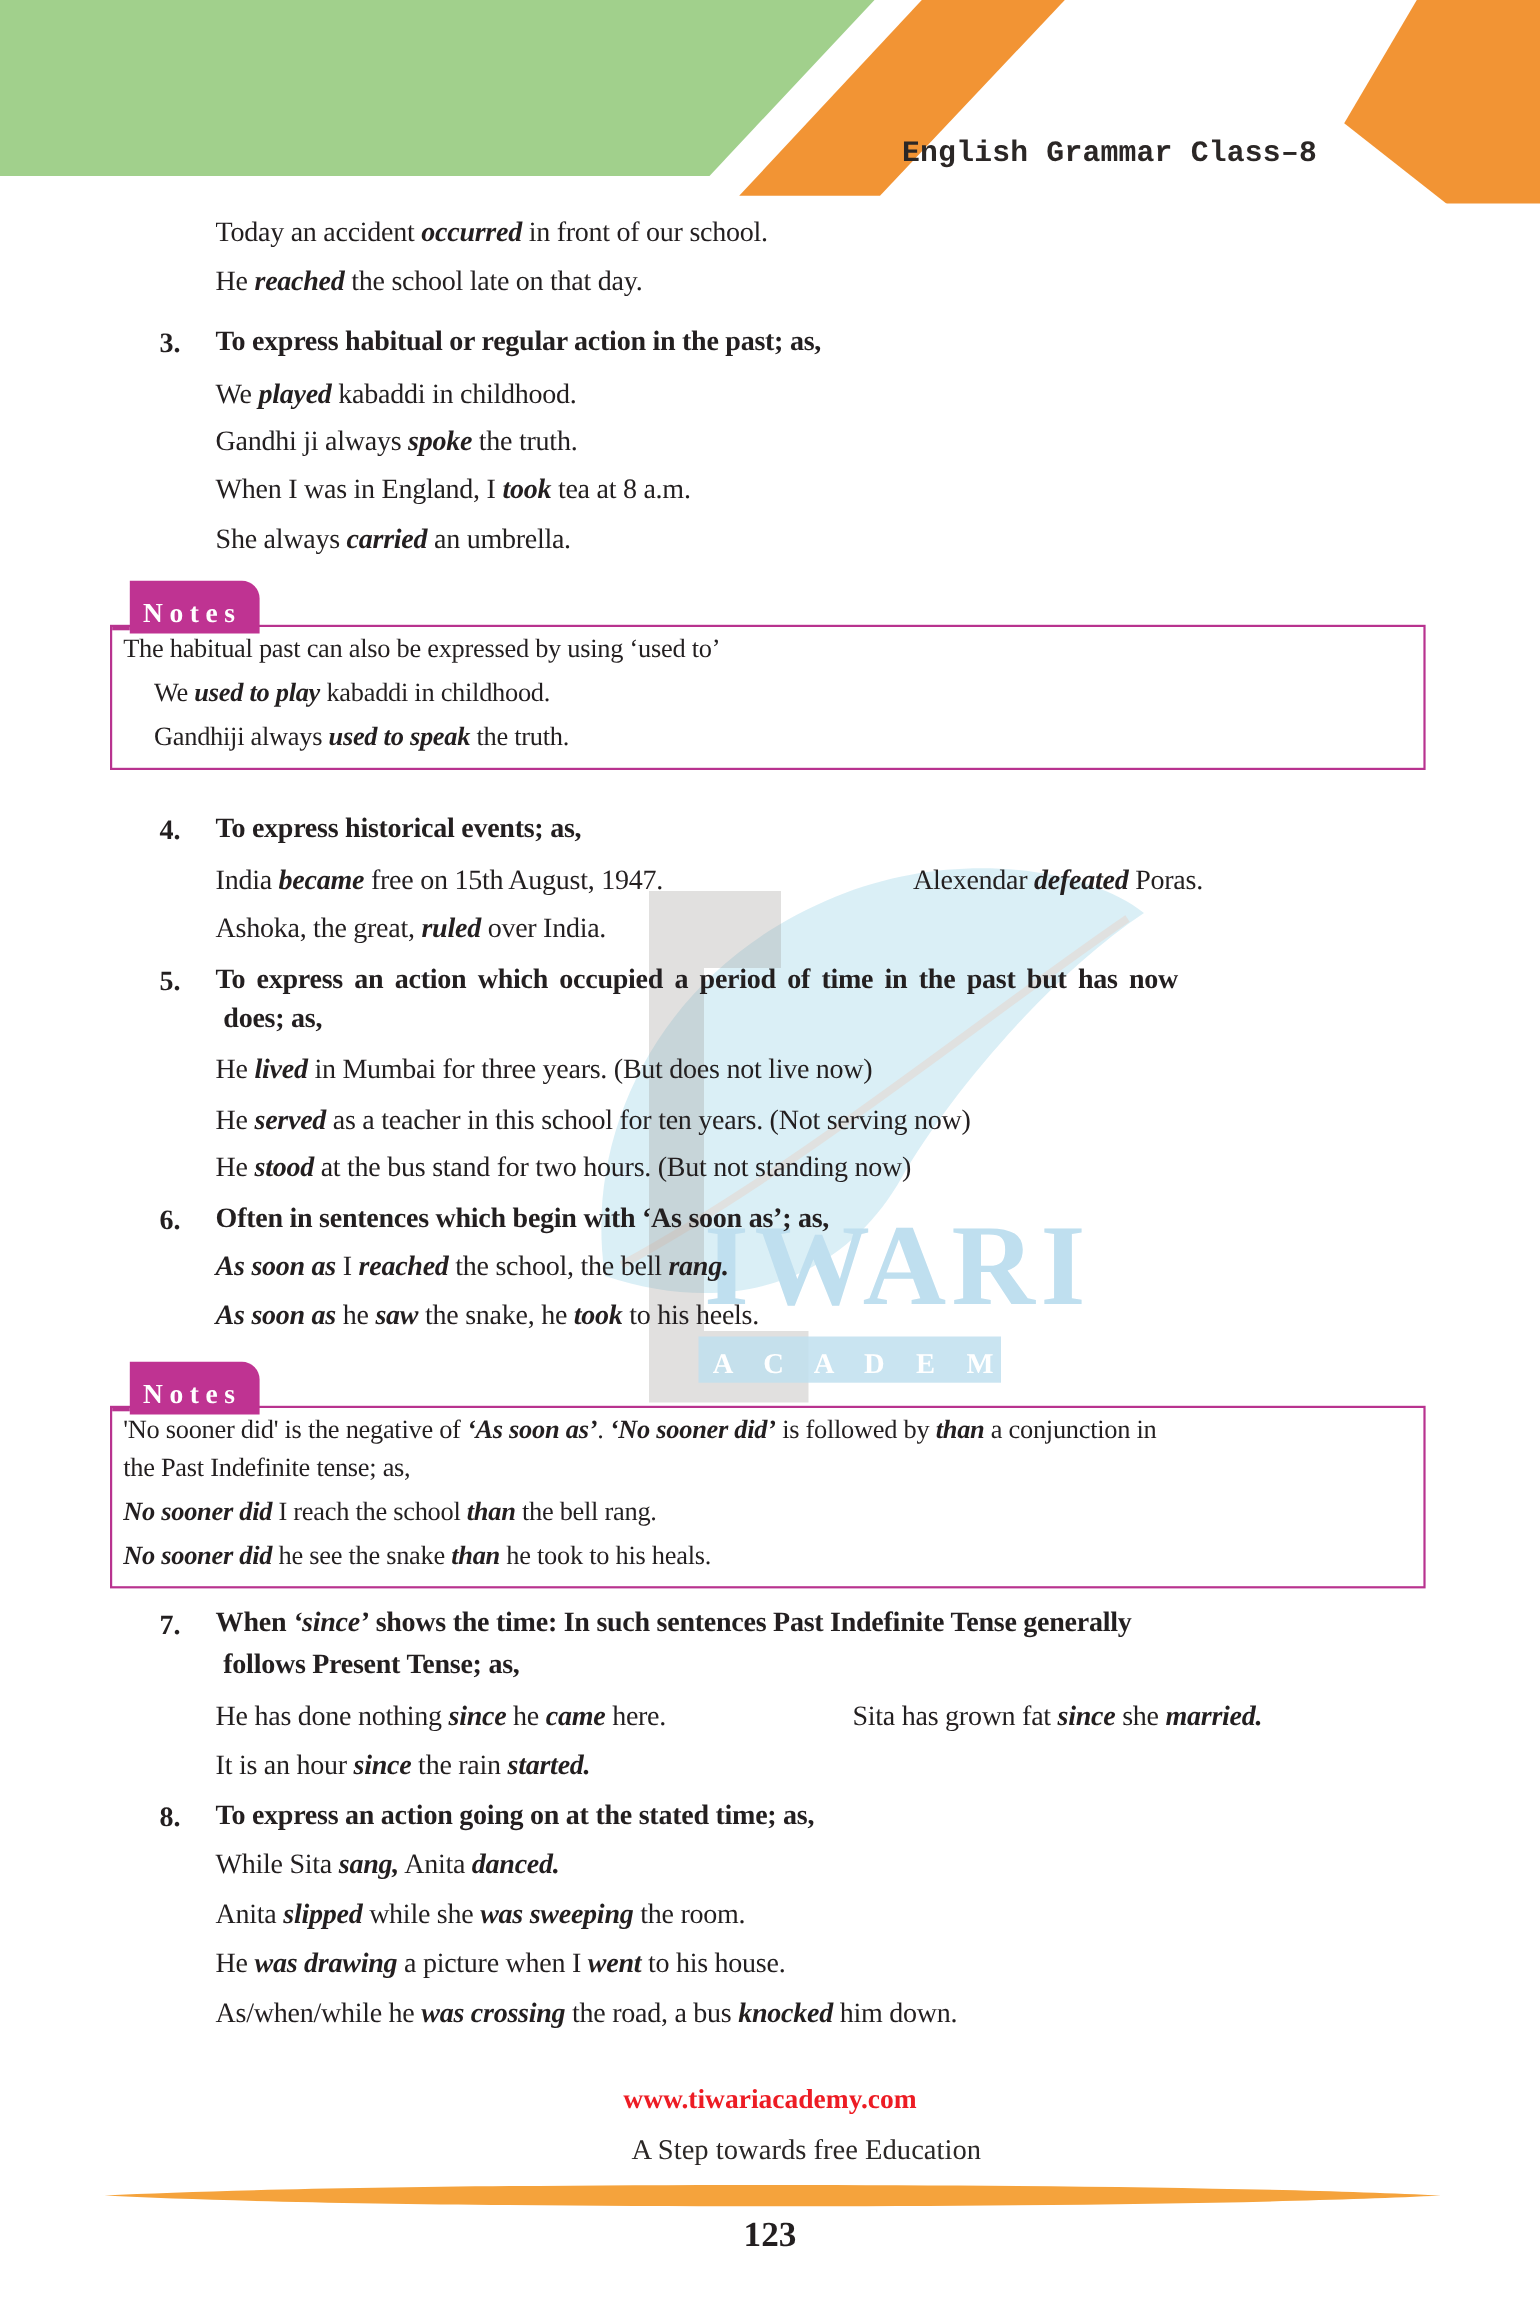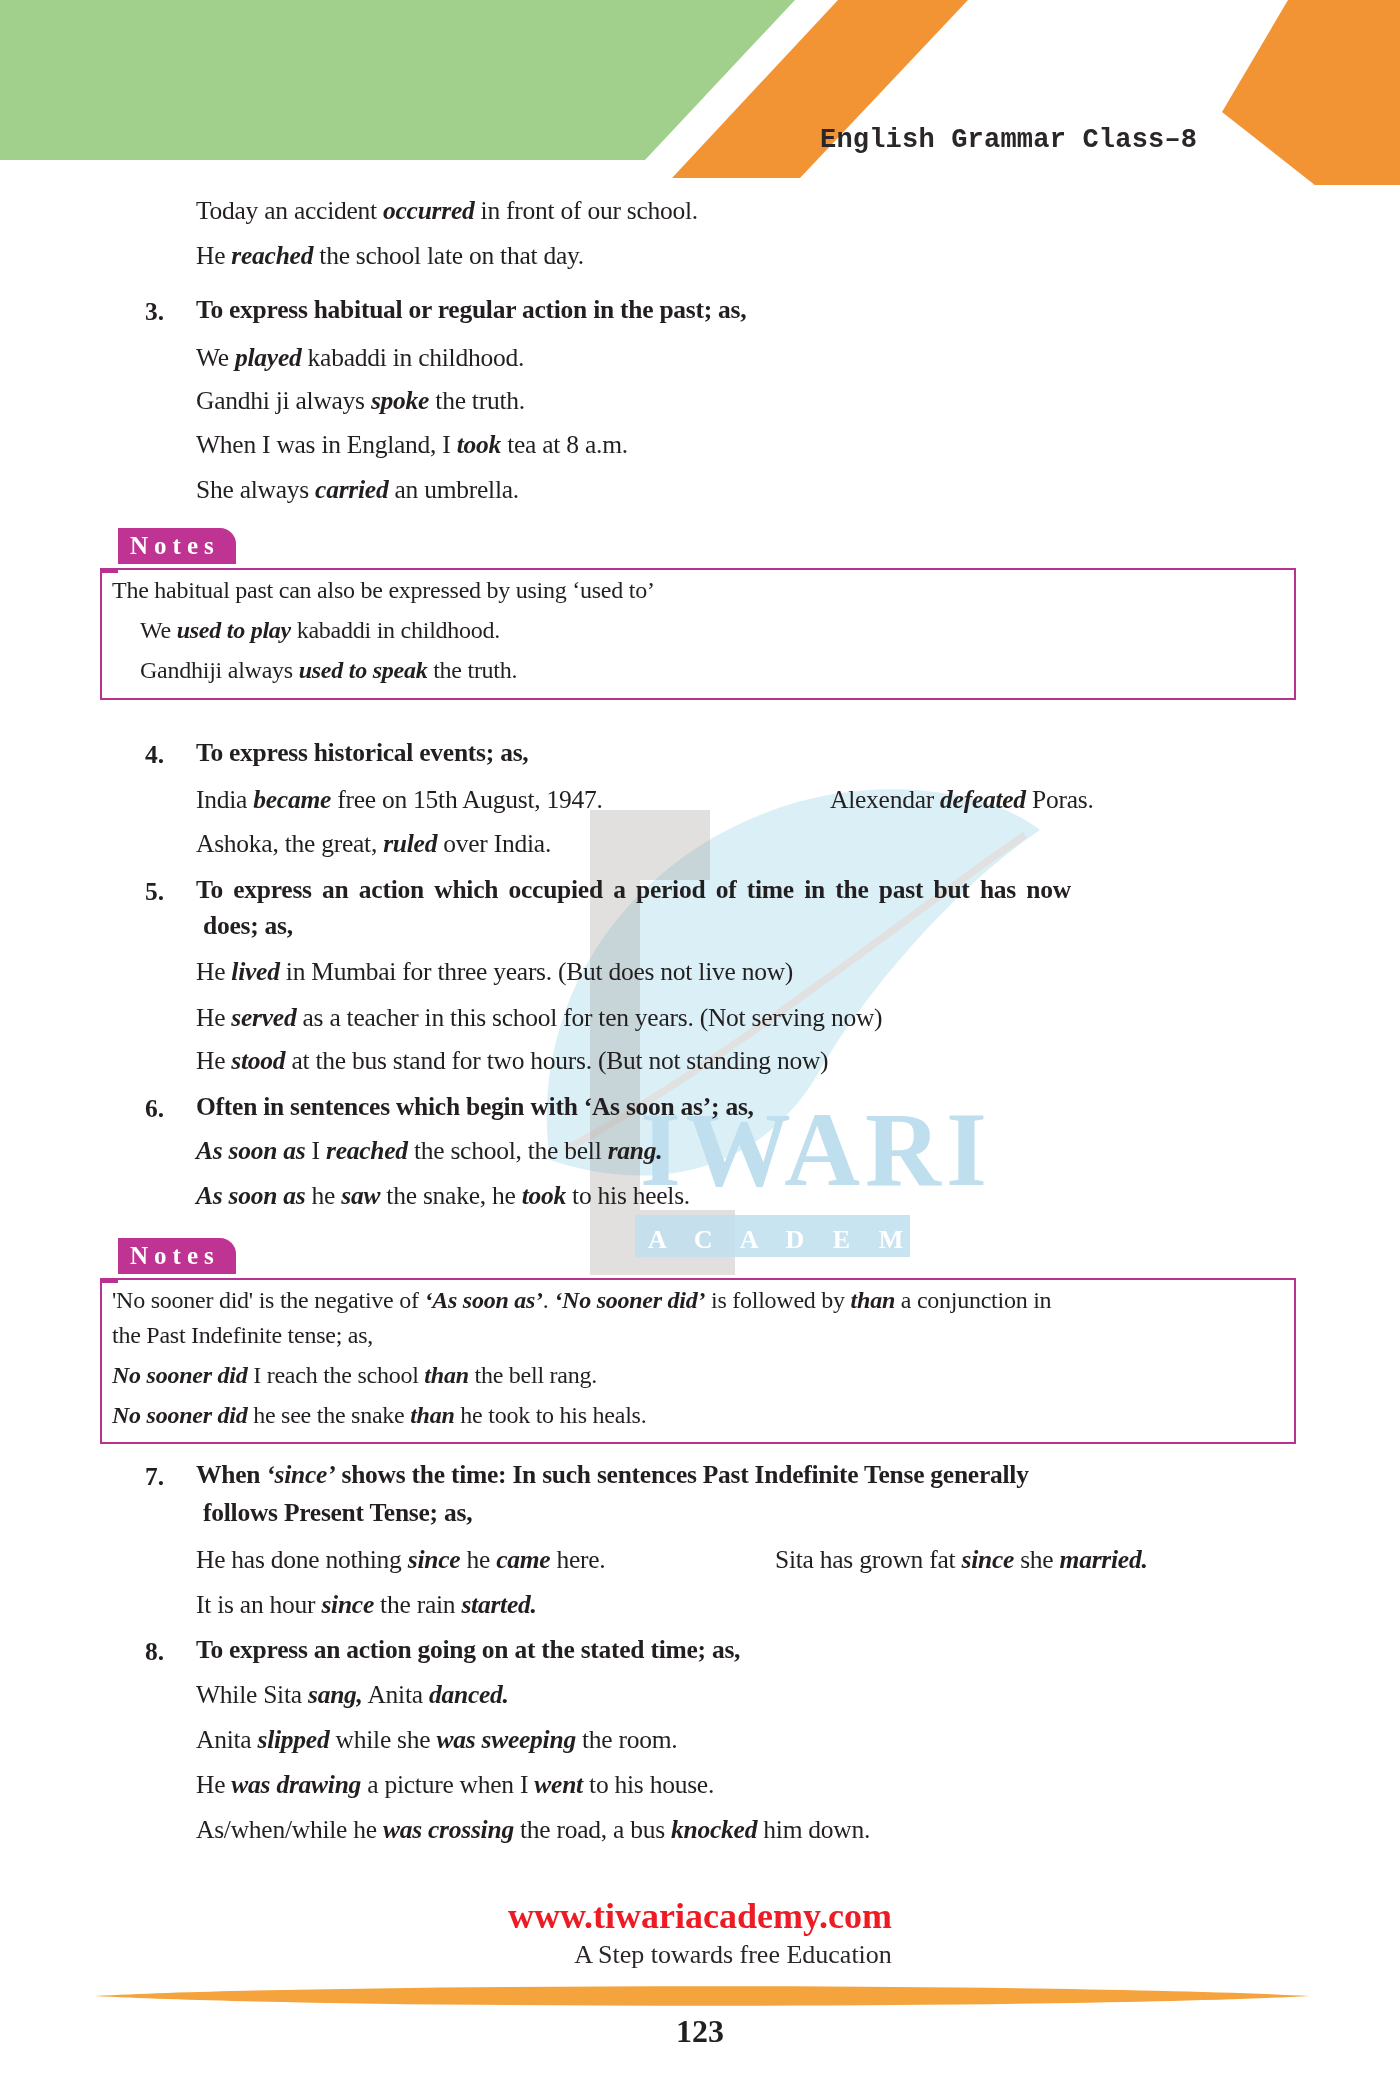--- a/index.html
+++ b/index.html
@@ -86,41 +86,41 @@
     background: transparent;
     z-index: 2;
   }
   .notes-tab {
     position: absolute;
     background: #bf3392;
     color: #ffffff;
     font-weight: bold;
     font-size: 25px;
     letter-spacing: 6px;
-    padding: 4px 16px 3px 12px;
+    padding: 16px 16px 3px 12px;
     border-top-right-radius: 16px;
     font-family: "Liberation Serif", "DejaVu Serif", serif;
     z-index: 4;
     line-height: 1.15;
   }
   .notes-dash {
     position: absolute;
     width: 16px;
     height: 3px;
     background: #b8338f;
     z-index: 3;
   }
 
   
   .footer-url {
     position: absolute;
     width: 1400px;
     text-align: center;
     top: 1895px;
-    font-size: 36px;
+    font-size: 25px;
     font-weight: bold;
     color: #ed1c24;
     font-family: "Liberation Serif", "DejaVu Serif", serif;
   }
   .footer-tag {
     position: absolute;
     width: 1400px;
     text-align: center;
     top: 1940px;
     font-size: 26px;

